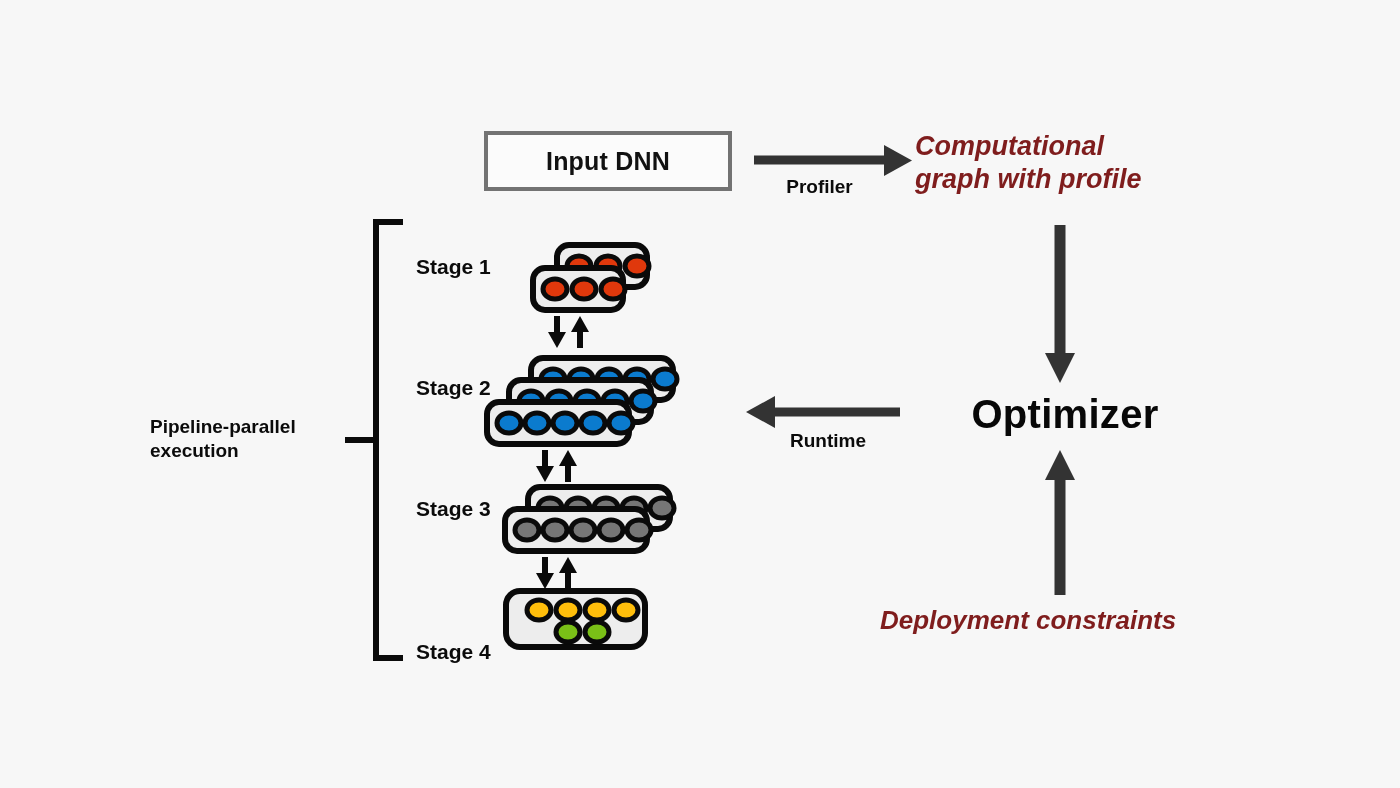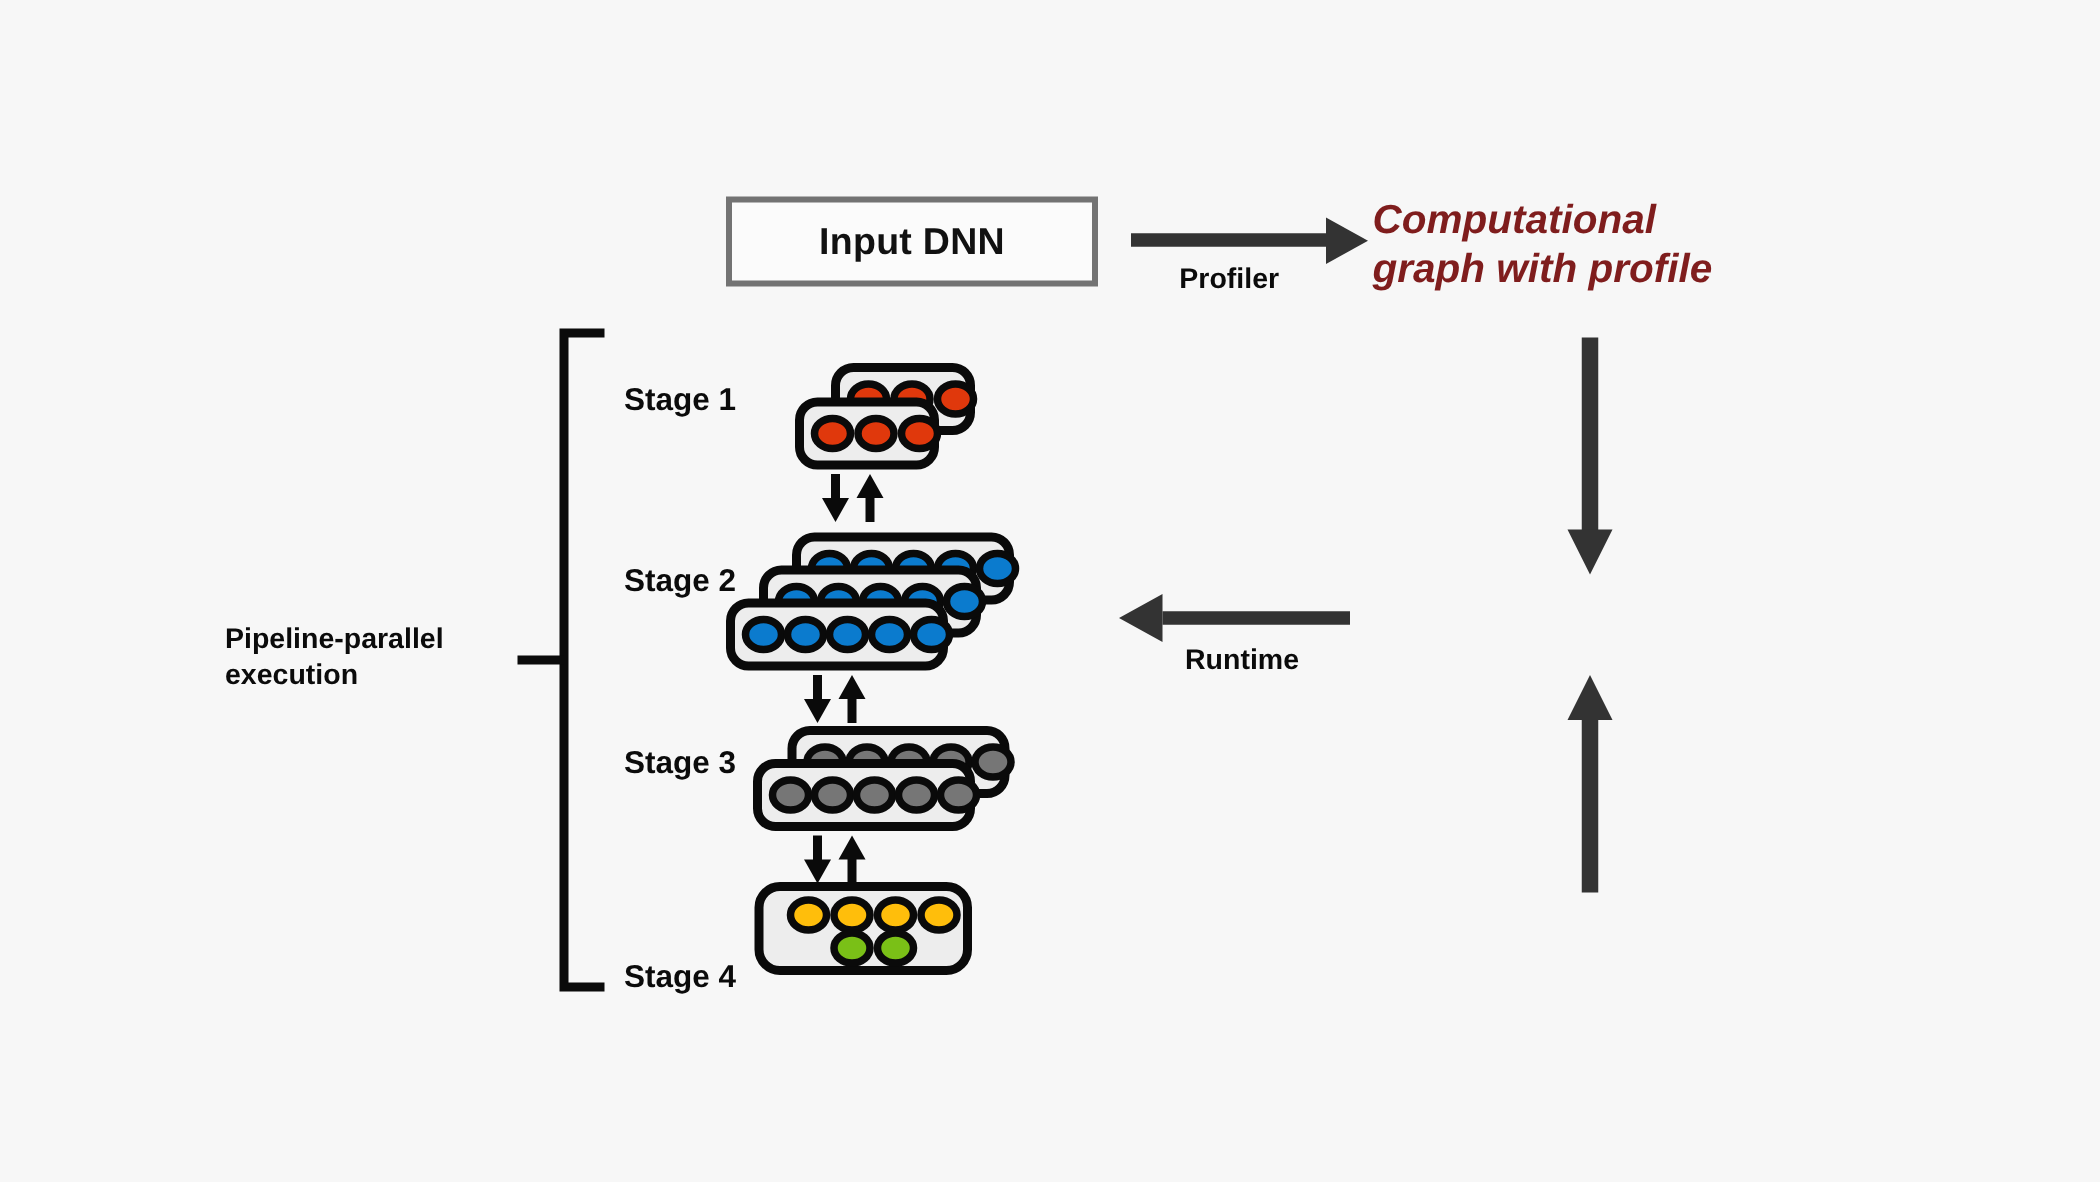--- a/index.html
+++ b/index.html
@@ -238,21 +238,23 @@
     </g>
   </svg>
 
   <div class="abs" id="input-dnn-box">
     <span id="input-dnn-label">Input DNN</span>
   </div>
 
   <div class="abs hdr-text" id="cgraph-text">Computational
 graph with profile</div>
 
-
+  <div class="abs" id="optimizer-text">Optimizer</div>
+
+  <div class="abs hdr-text" id="deploy-text">Deployment constraints</div>
 
   <div class="abs arrow-label" id="profiler-label">Profiler</div>
 
   <div class="abs arrow-label" id="runtime-label">Runtime</div>
 
   <div class="abs" id="pipeline-label">Pipeline-parallel
 execution</div>
 
   <div class="abs stage-label" id="stage-1-label">Stage 1</div>
   <div class="abs stage-label" id="stage-2-label">Stage 2</div>

